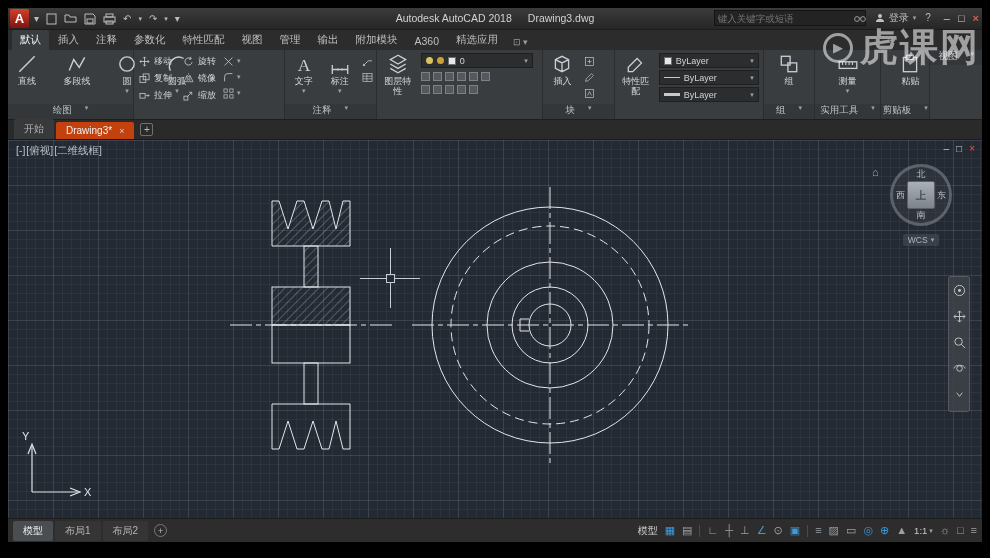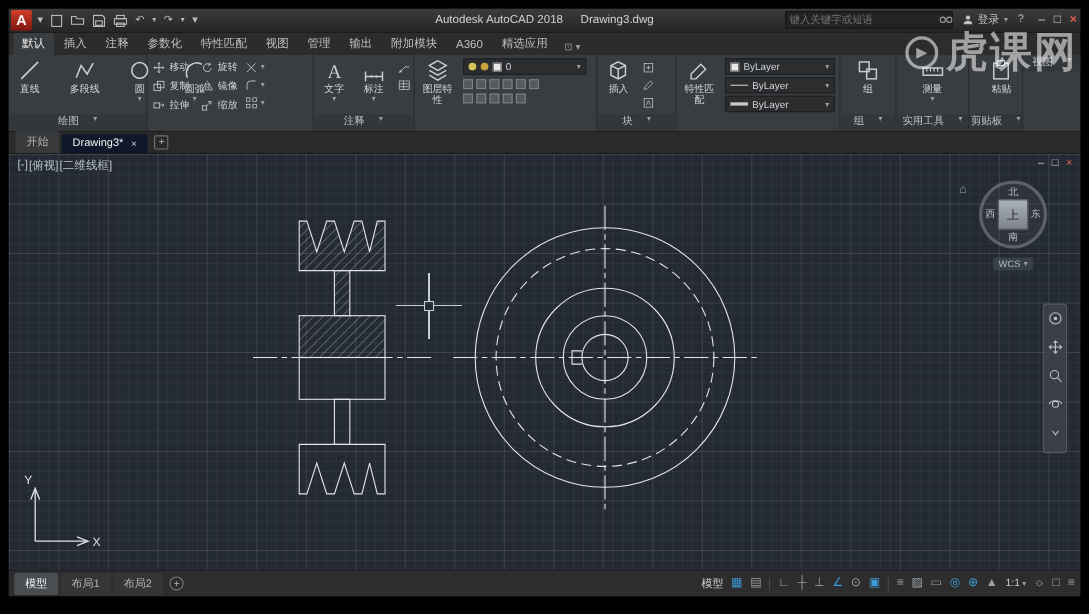--- a/index.html
+++ b/index.html
@@ -48,21 +48,21 @@
   .ltline{width:16px;height:1px;background:#c8c8c8;flex:none}
   .lwline{width:16px;height:3px;background:#c8c8c8;flex:none}
   .dot{width:7px;height:7px;border-radius:50%;flex:none}
   .propcol,.laycol{display:flex;flex-direction:column;gap:2px}
   .layicons{display:flex;gap:3px;padding-top:2px}
   .tiny{width:9px;height:9px;border:1px solid #7d8186;background:#55595d}
 
   
   .filetabs{height:20px;background:#2a2a2a;display:flex;align-items:flex-end;padding-left:6px;gap:2px;border-bottom:1px solid #1a1a1a}
   .ftab{font-size:10px;padding:3px 10px;background:#37393b;color:#b4b4b4;border-radius:2px 2px 0 0;display:flex;align-items:center;gap:7px}
-  .ftab.active{background:#0f172a;color:#f2f2f2}
+  .ftab.active{background:#c2410c;color:#f2f2f2}
   .ftab .x{font-size:9px;color:#cfcfcf}
   .newtab{width:13px;height:13px;border:1px solid #6f6f6f;border-radius:2px;color:#b9b9b9;font-size:10px;display:flex;align-items:center;justify-content:center;margin:0 0 3px 4px}
 
   
   .canvas{flex:1;position:relative;background-color:#242a33;overflow:hidden;
     background-image:
       linear-gradient(rgba(255,255,255,0.075) 1px,transparent 1px),
       linear-gradient(90deg,rgba(255,255,255,0.075) 1px,transparent 1px),
       linear-gradient(rgba(255,255,255,0.04) 1px,transparent 1px),
       linear-gradient(90deg,rgba(255,255,255,0.04) 1px,transparent 1px);

